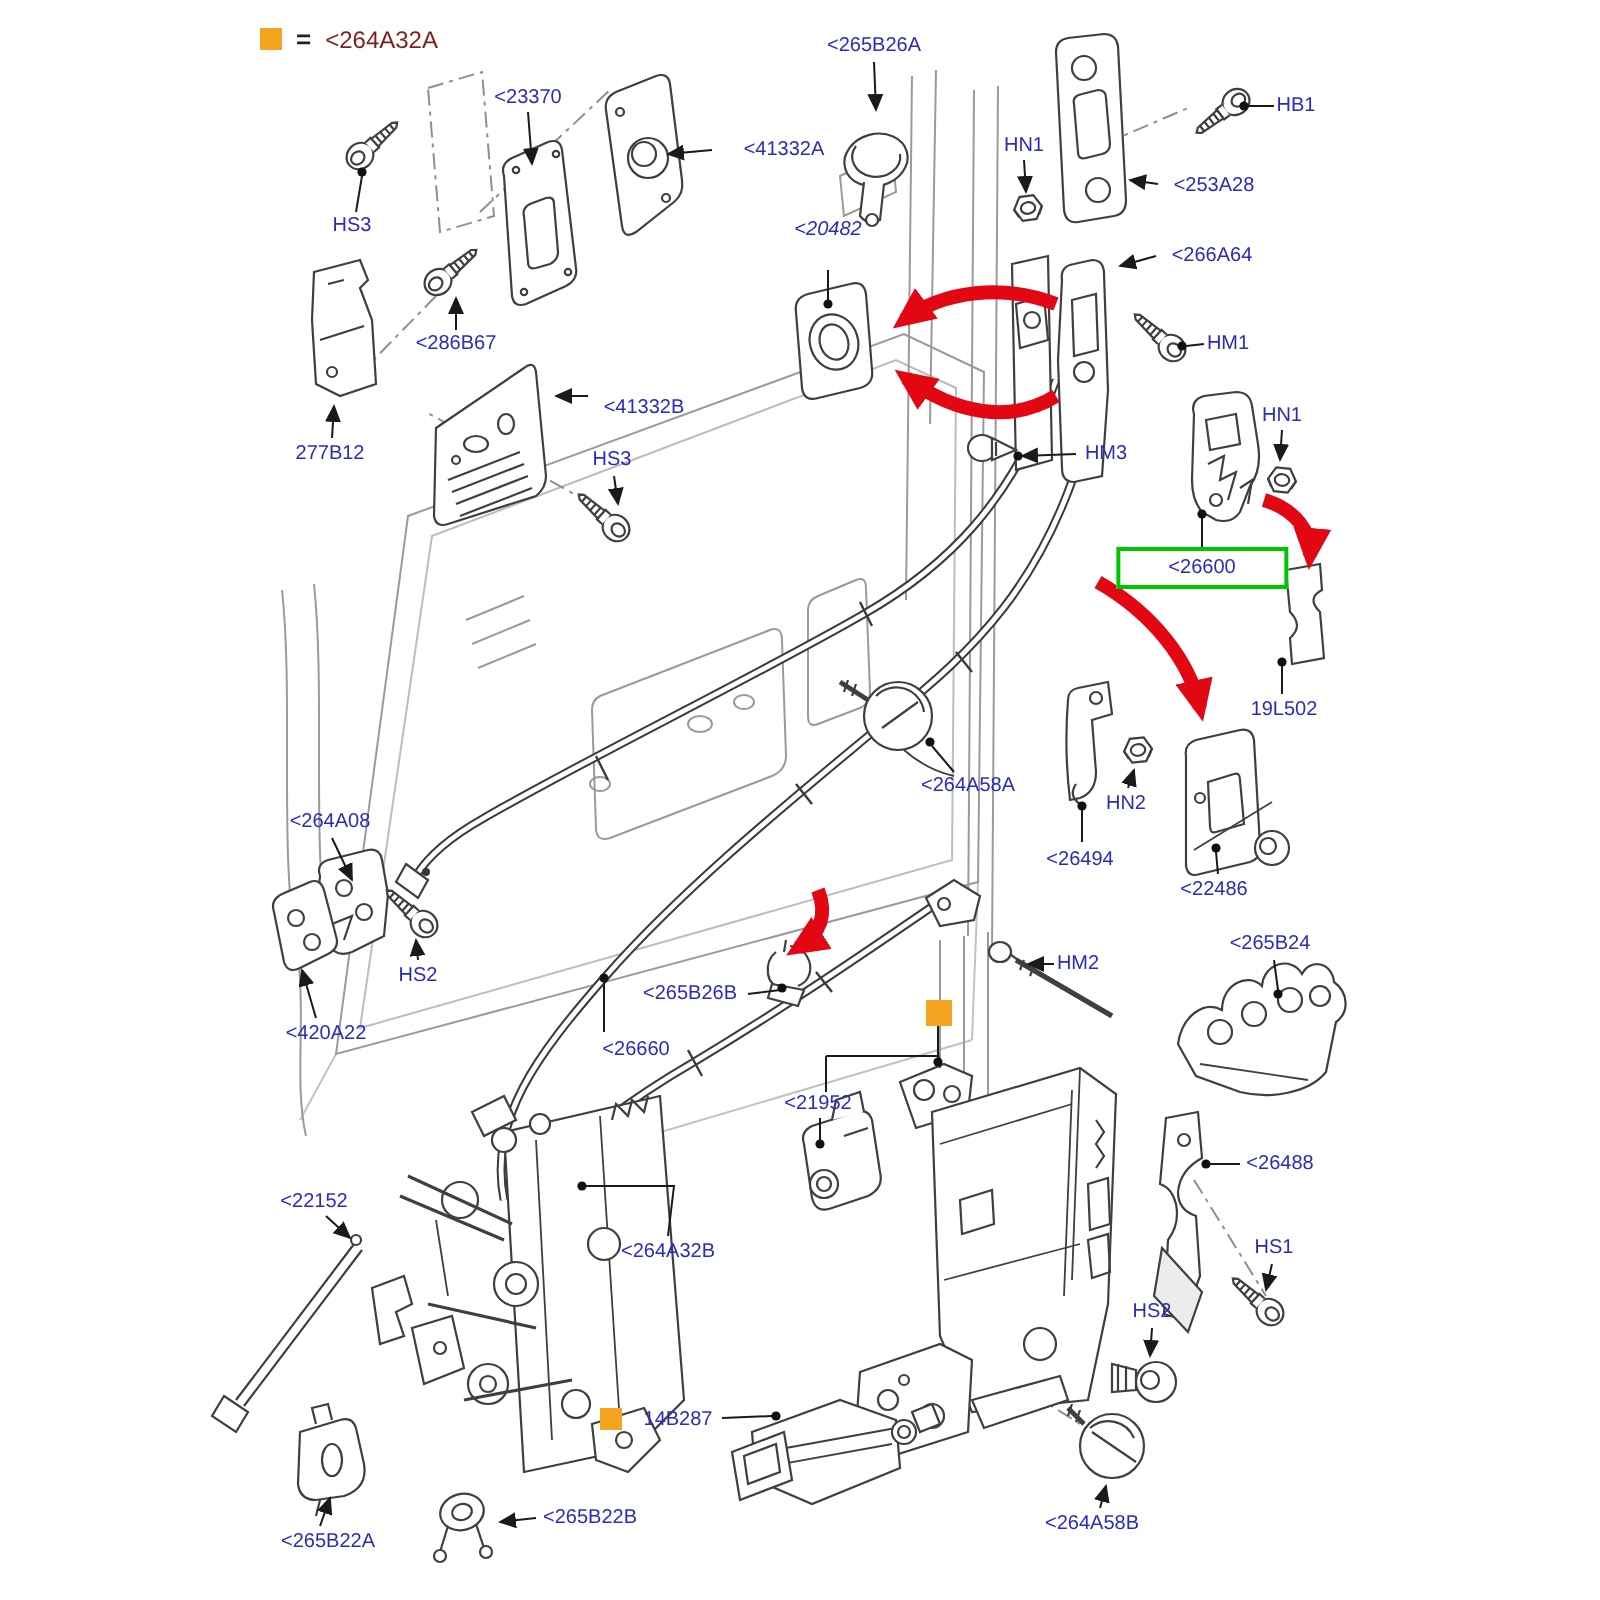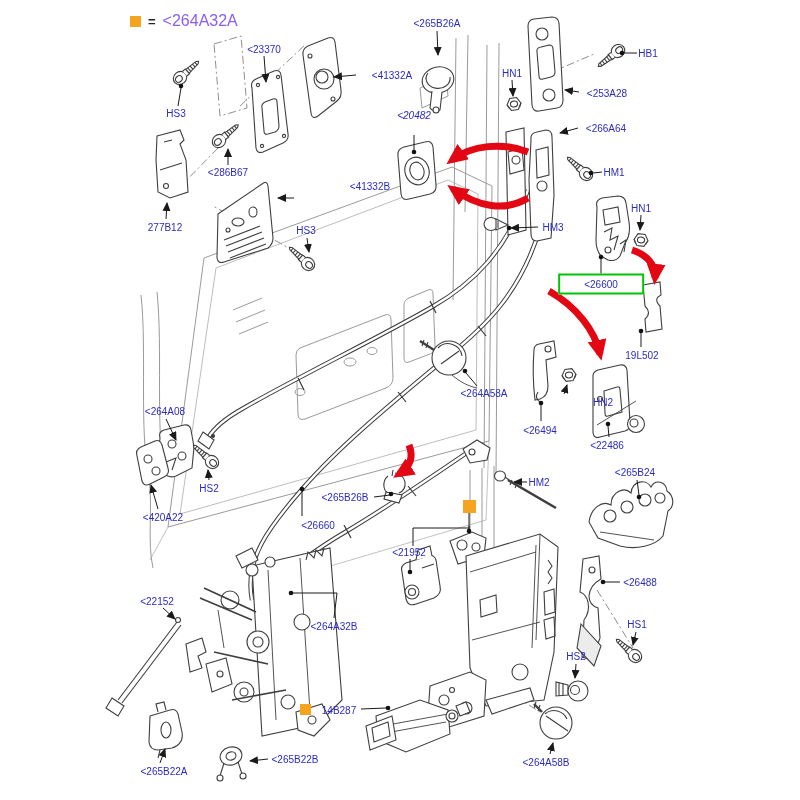--- a/index.html
+++ b/index.html
@@ -6,21 +6,21 @@
   .stage{position:relative;width:800px;height:800px;background:#fff;overflow:hidden;
          font-family:"Liberation Sans",sans-serif;}
   .stage svg{position:absolute;left:0;top:0;}
   .lbl{position:absolute;transform:translate(-50%,-50%);font-size:10px;line-height:15px;
        color:#2b2bc0;white-space:nowrap;z-index:5;}
   .lbl.hl{border:2px solid #00c400;padding:1px 24px;background:#fff;}
   .sq{position:absolute;background:#f5a41f;z-index:5;}
   .legend{position:absolute;left:130px;top:12px;display:flex;align-items:center;gap:7px;z-index:5;}
   .legend .sqi{width:11px;height:11px;background:#f5a41f;}
   .legend .eq{font-size:13px;color:#222;font-weight:bold;}
-  .legend .ltxt{font-size:16px;color:#8b5cf6;}
+  .legend .ltxt{font-size:12px;color:#7f1d1d;}
 </style>
 </head>
 <body>
 
 <div class="stage">
 
 <svg width="800" height="800" viewBox="0 0 800 800">
   <defs>
     <marker id="ah" markerWidth="9" markerHeight="8" refX="8" refY="4" orient="auto" markerUnits="userSpaceOnUse">
       <path d="M0,0 L9,4 L0,8 Z" fill="#1a1a1a"></path>
@@ -456,28 +456,28 @@
 <div class="lbl" style="left:437px;top:23px;">&lt;265B26A</div>
 <div class="lbl" style="left:512px;top:73px;">HN1</div>
 <div class="lbl" style="left:648px;top:53px;">HB1</div>
 <div class="lbl" style="left:607px;top:93px;">&lt;253A28</div>
 <div class="lbl" style="left:176px;top:113px;">HS3</div>
 <div class="lbl" style="left:414px;top:115px;font-style:italic;">&lt;20482</div>
 <div class="lbl" style="left:228px;top:172px;">&lt;286B67</div>
 <div class="lbl" style="left:606px;top:128px;">&lt;266A64</div>
 <div class="lbl" style="left:614px;top:172px;">HM1</div>
 <div class="lbl" style="left:165px;top:227px;">277B12</div>
-<div class="lbl" style="left:322px;top:186px;margin-left:48px;">&lt;41332B</div>
+<div class="lbl" style="left:322px;top:204px;">&lt;41332B</div>
 <div class="lbl" style="left:306px;top:230px;">HS3</div>
 <div class="lbl" style="left:553px;top:227px;">HM3</div>
 <div class="lbl" style="left:641px;top:208px;">HN1</div>
 <div class="lbl hl" style="left:601px;top:284px;">&lt;26600</div>
 <div class="lbl" style="left:642px;top:355px;">19L502</div>
 <div class="lbl" style="left:484px;top:393px;text-align:center;">&lt;264A58A</div>
-<div class="lbl" style="left:563px;top:402px;margin-left:40px;">HN2</div>
+<div class="lbl" style="left:563px;top:402px;">HN2</div>
 <div class="lbl" style="left:540px;top:430px;">&lt;26494</div>
 <div class="lbl" style="left:607px;top:445px;">&lt;22486</div>
 <div class="lbl" style="left:165px;top:411px;">&lt;264A08</div>
 <div class="lbl" style="left:209px;top:488px;">HS2</div>
 <div class="lbl" style="left:163px;top:517px;">&lt;420A22</div>
 <div class="lbl" style="left:345px;top:497px;">&lt;265B26B</div>
 <div class="lbl" style="left:298px;top:525px;margin-left:20px;">&lt;26660</div>
 <div class="lbl" style="left:539px;top:482px;">HM2</div>
 <div class="lbl" style="left:409px;top:552px;">&lt;21952</div>
 <div class="lbl" style="left:635px;top:472px;">&lt;265B24</div>

